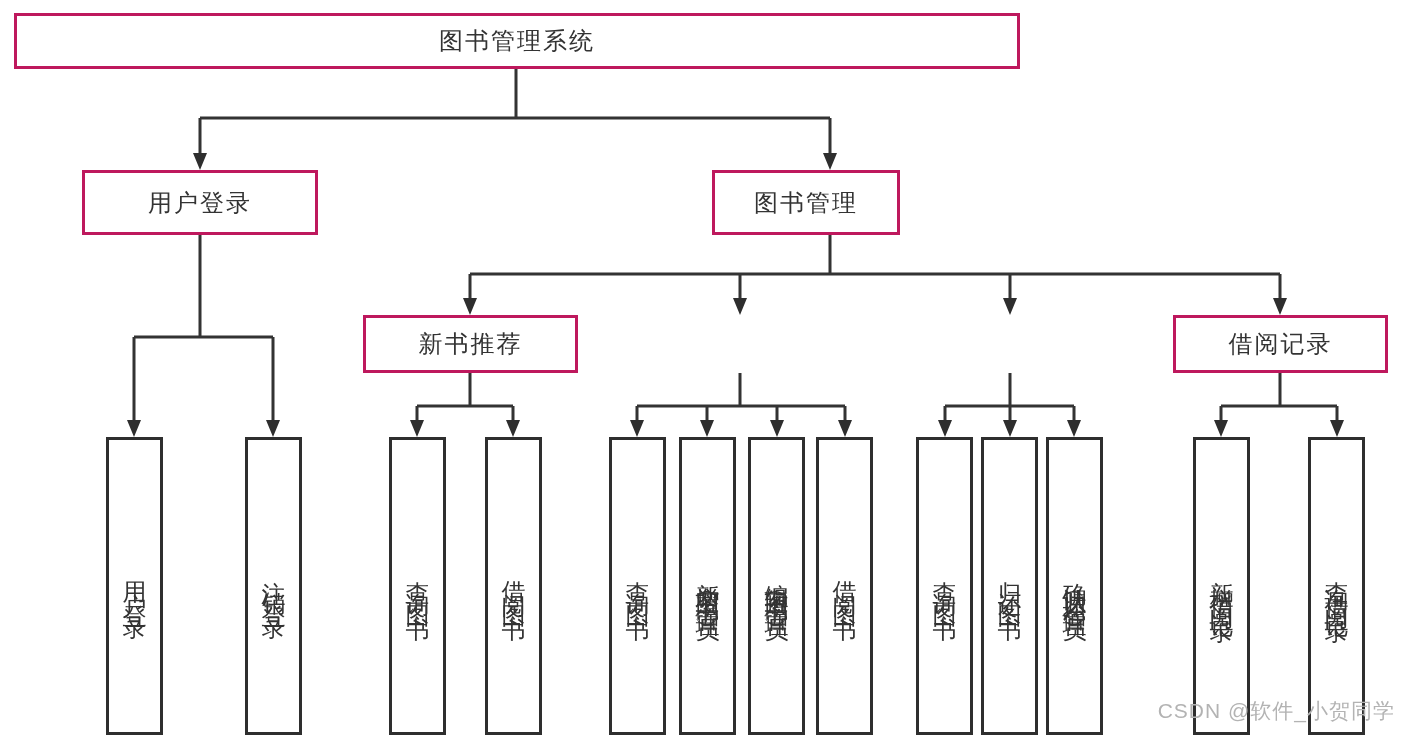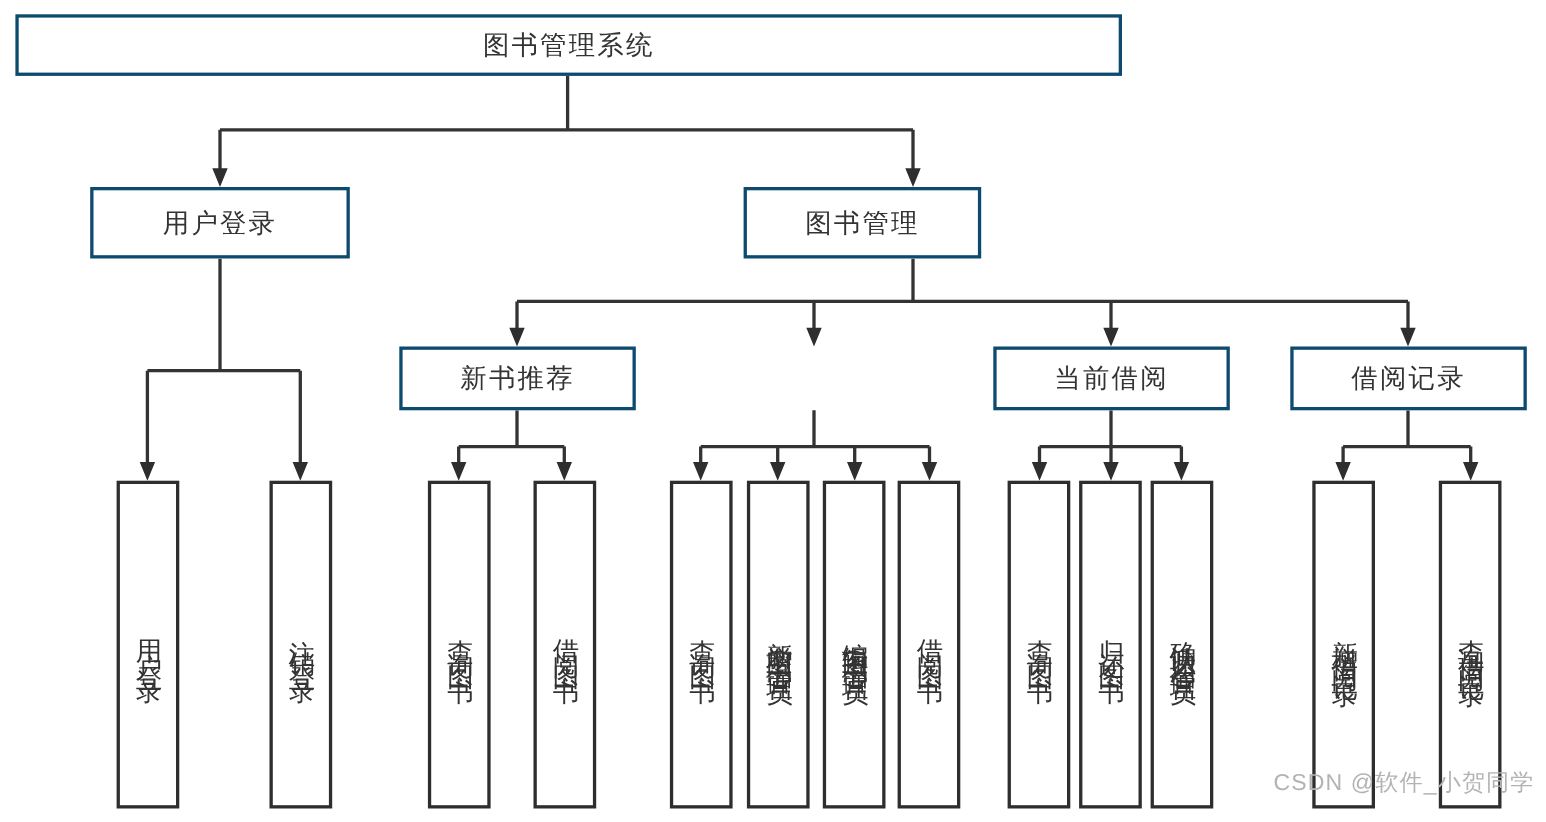--- a/index.html
+++ b/index.html
@@ -26,21 +26,21 @@
     stroke-width: 3;
     fill: none;
   }
   .connectors path.arrow {
     fill: #2e2e2e;
     stroke: none;
   }
   .hbox {
     position: absolute;
     box-sizing: border-box;
-    border: 3px solid #0c4a6e;
+    border: 3px solid #be185d;
     background: #ffffff;
     display: flex;
     align-items: center;
     justify-content: center;
     color: #333333;
     font-size: 24px;
     letter-spacing: 2px;
     z-index: 2;
   }
   .vbox {
@@ -113,29 +113,26 @@
     </g>
   </svg>
 
   <div class="hbox" style="left:14px; top:13px; width:1006px; height:56px;">
     <span>图书管理系统</span>
   </div>
 
   <div class="hbox" style="left:82px; top:170px; width:236px; height:65px;">
     <span>用户登录</span>
   </div>
-  <div class="hbox" style="left:676px; top:170px; width:216px; height:65px;text-align:center;">
+  <div class="hbox" style="left:712px; top:170px; width:188px; height:65px;text-align:center;">
     <span>图书管理</span>
   </div>
 
   <div class="hbox" style="left:363px; top:315px; width:215px; height:58px;">
     <span>新书推荐</span>
-  </div>
-  <div class="hbox" style="left:903px; top:315px; width:215px; height:58px;">
-    <span>当前借阅</span>
   </div>
   <div class="hbox" style="left:1173px; top:315px; width:215px; height:58px;">
     <span>借阅记录</span>
   </div>
 
   <div class="vbox ls-wide" style="left:106px;">
     <span>用户登录</span>
   </div>
   <div class="vbox ls-wide" style="left:245px;">
     <span>注销登录</span>

